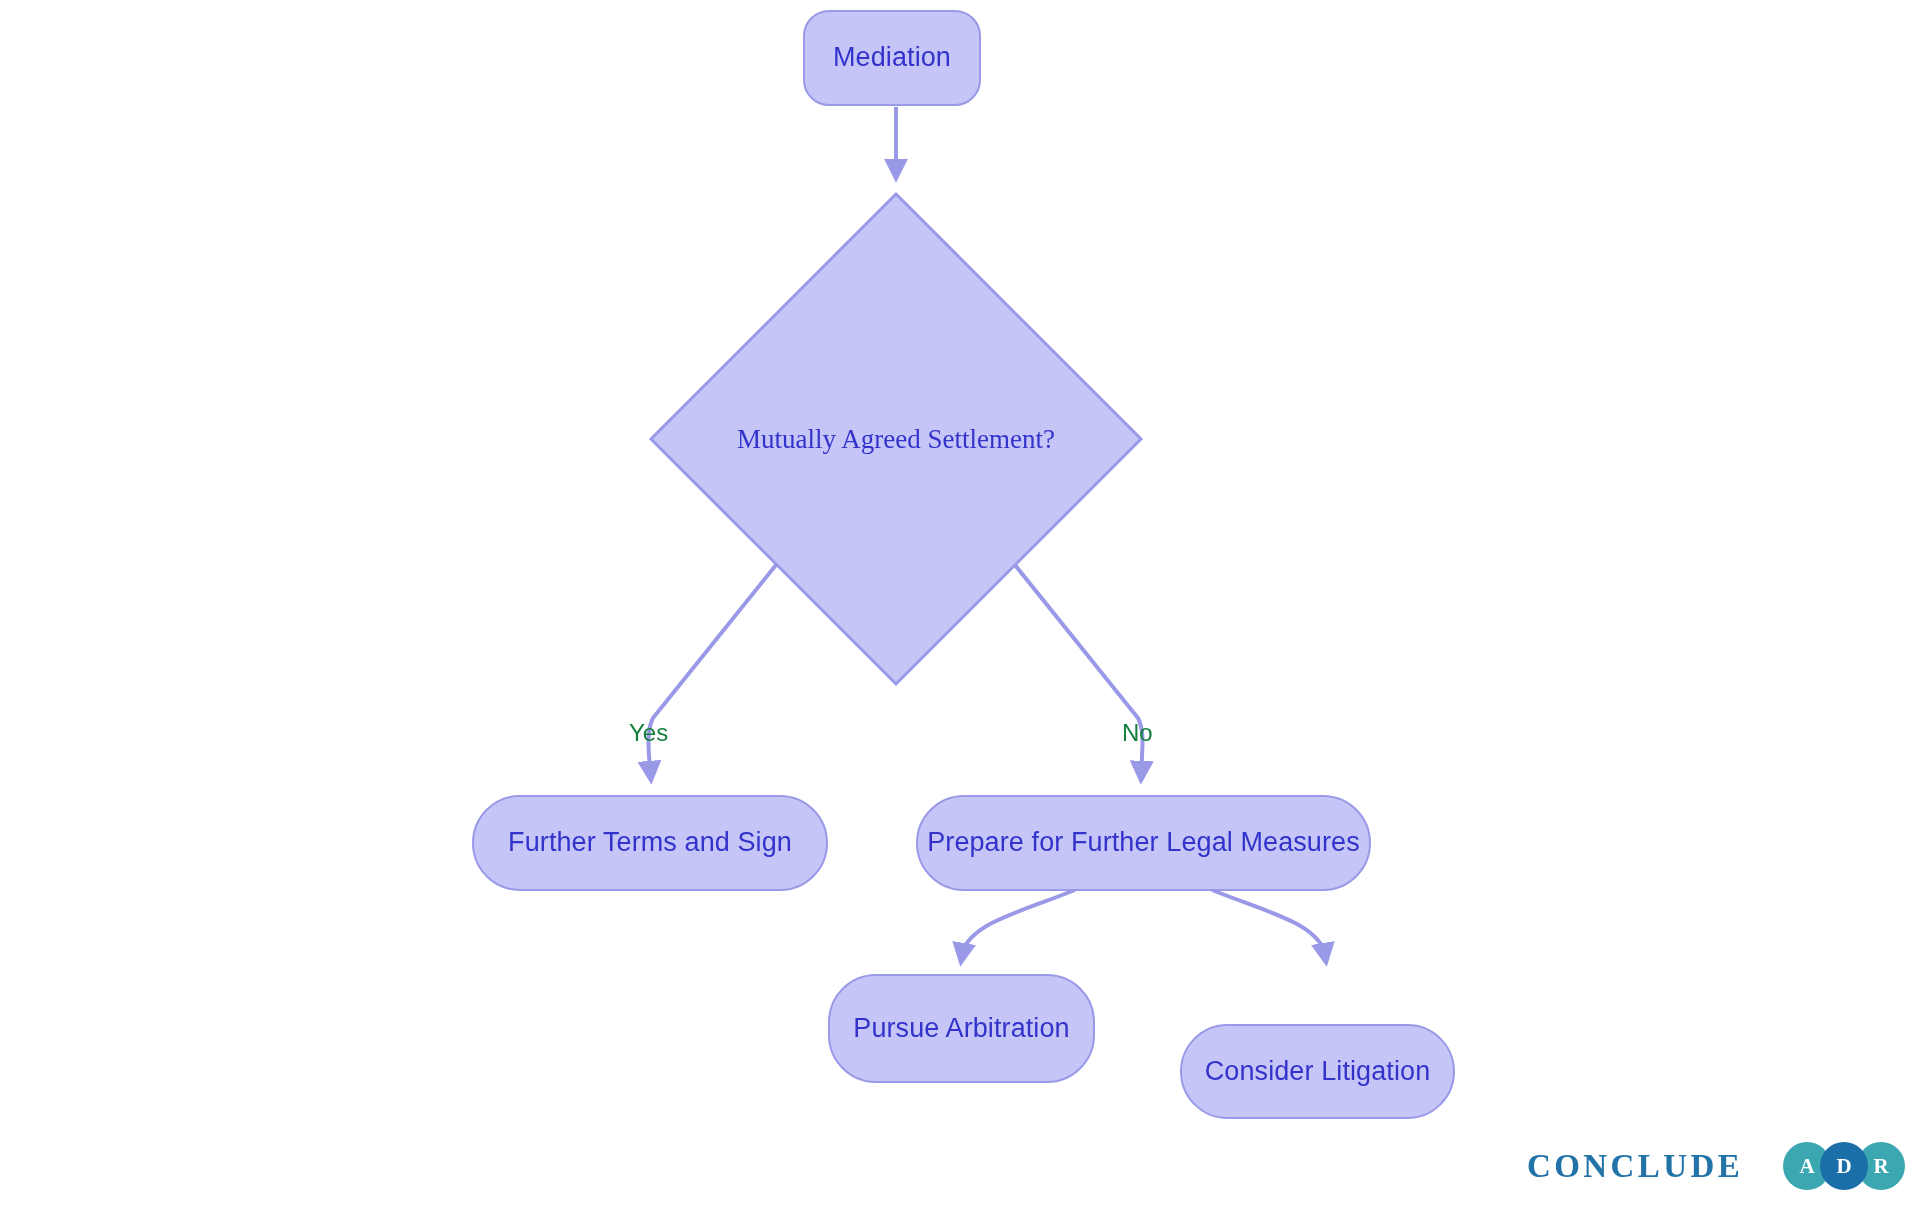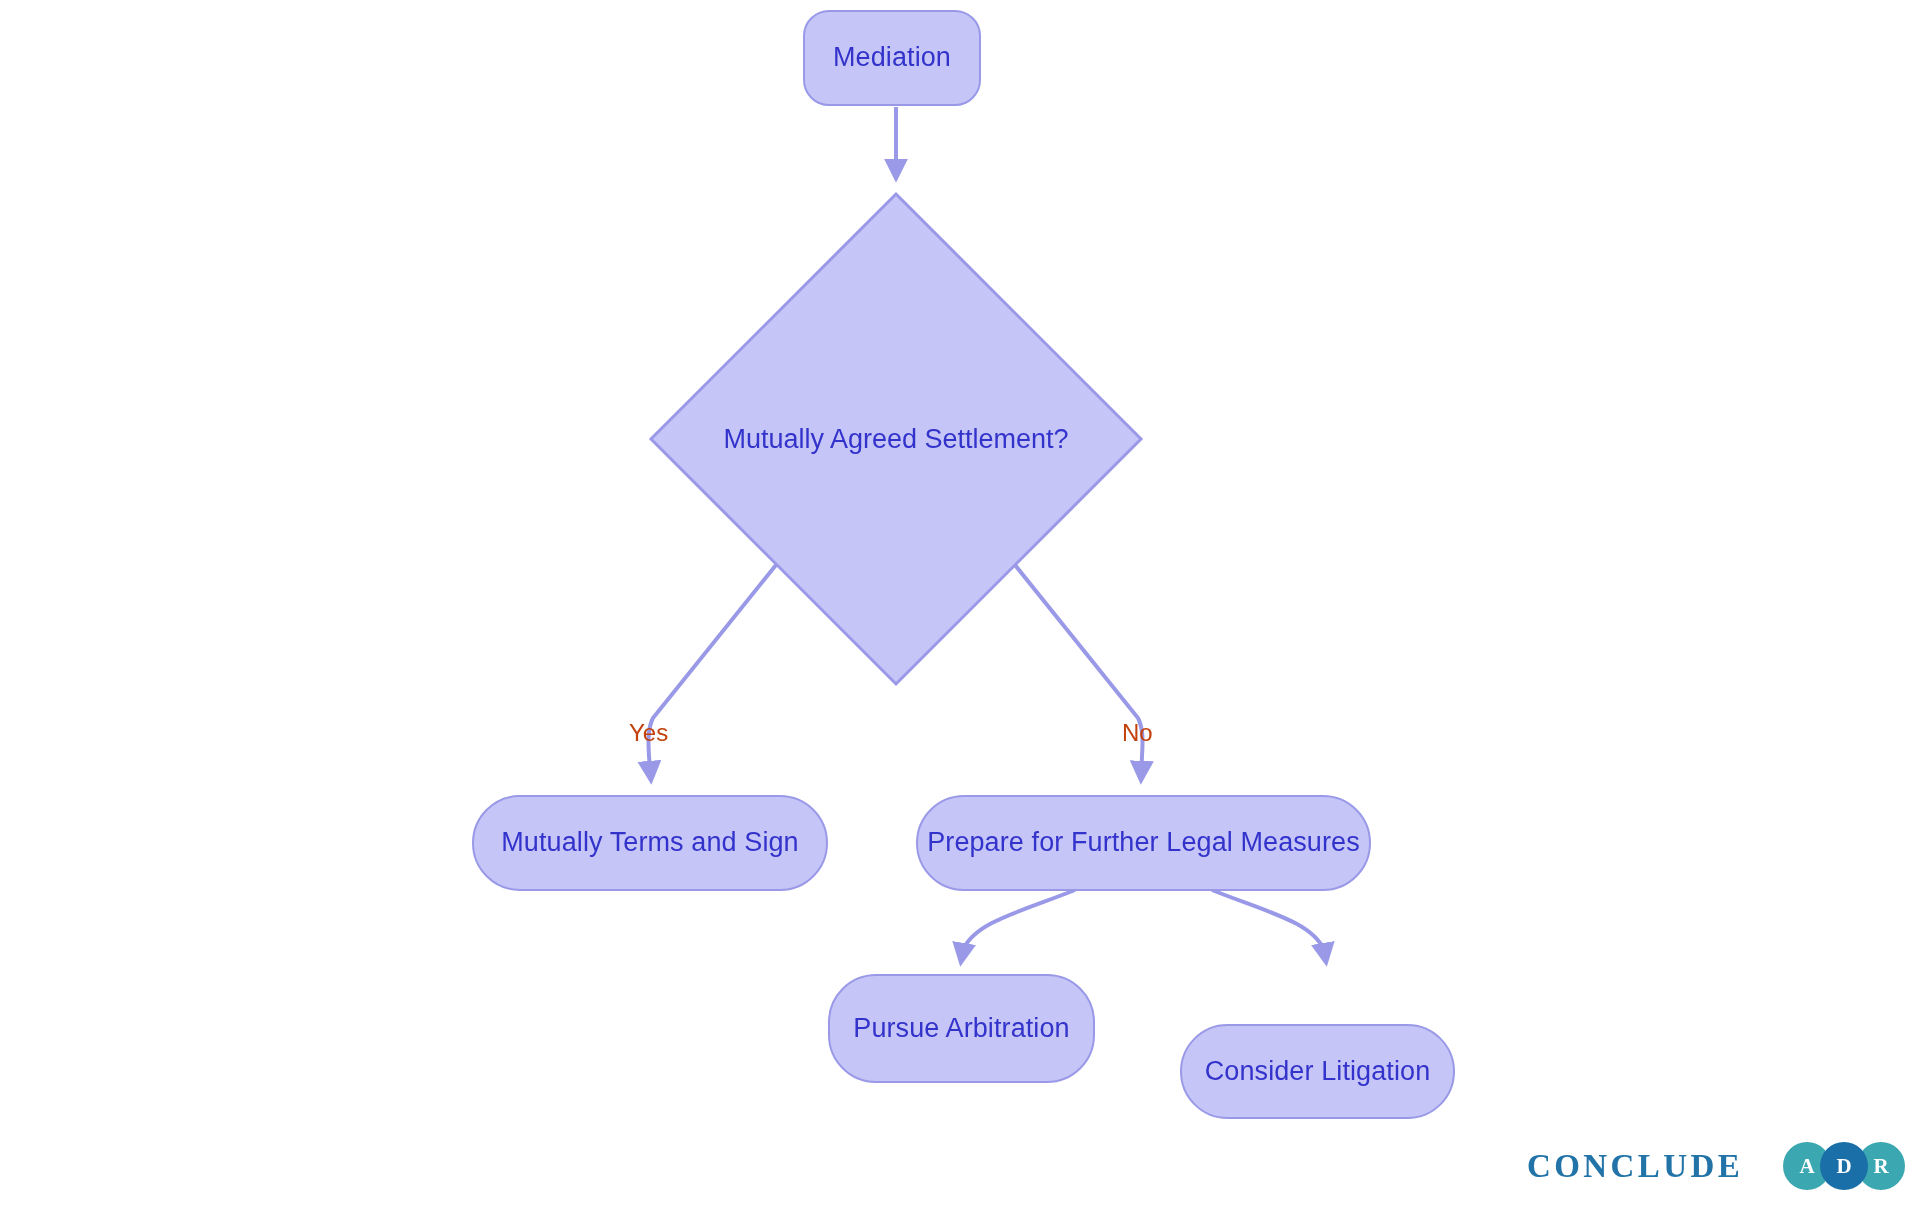--- a/index.html
+++ b/index.html
@@ -47,20 +47,21 @@
   .node.soft {
     border-radius: 26px;
   }
   .node-label {
     display: block;
   }
 
   
   .diamond-wrap {
     position: absolute;
+    font-family: Liberation Serif, serif;
   }
   .diamond-shape {
     position: absolute;
     left: 0;
     top: 0;
     width: 100%;
     height: 100%;
   }
   .diamond-label {
     position: absolute;
@@ -71,21 +72,21 @@
     display: flex;
     align-items: center;
     justify-content: center;
     color: #3333cc;
     font-size: 27px;
     white-space: nowrap;
   }
 
   .edge-label {
     position: absolute;
-    color: #c2410c;
+    color: #15803d;
     font-size: 24px;
     white-space: nowrap;
     background: transparent;
   }
 
   
   #logo {
     position: absolute;
     display: flex;
     align-items: center;
@@ -160,21 +161,21 @@
 
   <div class="edge-label" style="left:629px; top:719px;">
     <span>Yes</span>
   </div>
 
   <div class="edge-label" style="left:1122px; top:719px;">
     <span>No</span>
   </div>
 
   <div class="node pill" style="left:472px; top:795px; width:356px; height:96px;">
-    <span class="node-label">Mutually Terms and Sign</span>
+    <span class="node-label">Further Terms and Sign</span>
   </div>
 
   <div class="node pill" style="left:916px; top:795px; width:455px; height:96px;">
     <span class="node-label">Prepare for Further Legal Measures</span>
   </div>
 
   <div class="node pill" style="left:828px; top:974px; width:267px; height:109px;">
     <span class="node-label">Pursue Arbitration</span>
   </div>
 

